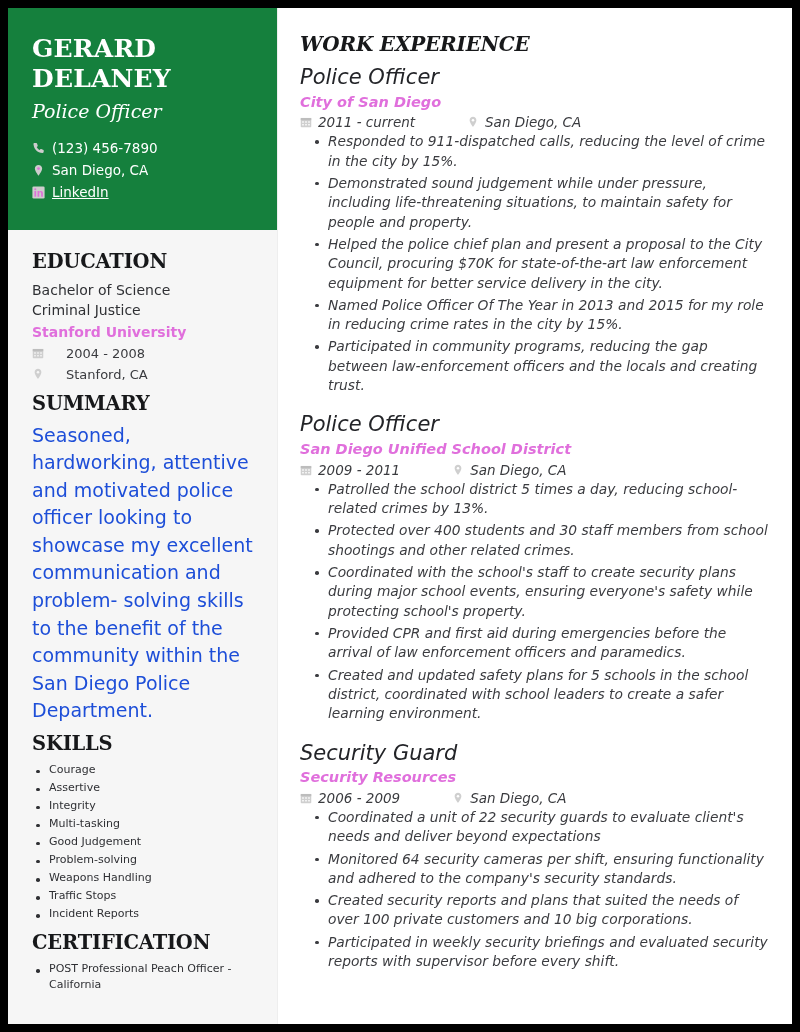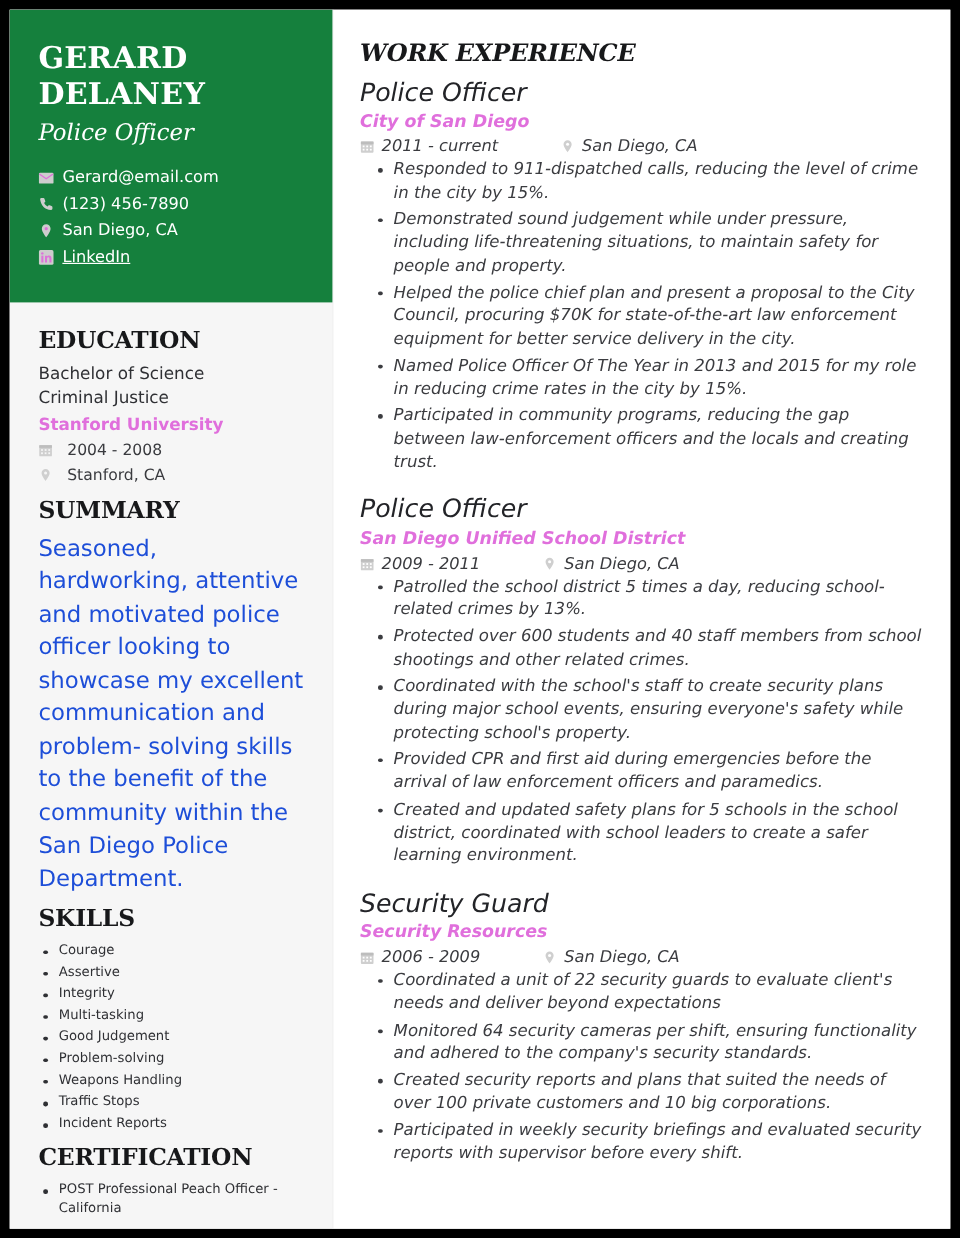--- a/index.html
+++ b/index.html
@@ -102,21 +102,21 @@
     font-size: 14px;
     color: #e06fdc;
     font-weight: bold;
     line-height: 1.5;
     margin-top: 1px;
   }
 
   .meta-row {
     display: flex;
     align-items: center;
-    gap: 12px;
+    gap: 22px;
     font-size: 13px;
     color: #3a3b3f;
     line-height: 1.62;
   }
   .meta-row .ic {
     width: 12px; height: 12px; flex: 0 0 12px;
     display: inline-flex; align-items: center; justify-content: center;
   }
 
   .summary-text {
@@ -231,29 +231,20 @@
   <aside class="sidebar">
 
     <div class="header-block">
       <div class="name">
         <div>GERARD</div>
         <div>DELANEY</div>
       </div>
       <div class="role-sub">Police Officer</div>
 
       <ul class="contact-list">
-        <li class="contact-item">
-          <span class="ic">
-            <svg width="13" height="13" viewBox="0 0 16 16">
-                <rect x="0.5" y="2.5" width="15" height="11" rx="1.2" fill="#cdcdcd"></rect>
-                <path d="M1 3.6 L8 8.6 L15 3.6" fill="none" stroke="#dd72d9" stroke-width="1.3"></path>
-              </svg>
-          </span>
-          <span>Gerard@email.com</span>
-        </li>
         <li class="contact-item">
           <span class="ic">
             <svg width="13" height="13" viewBox="0 0 16 16">
                 <path d="M5.2 1.3c.6 0 .9.3 1.1.9l.7 2c.2.6.1 1-.3 1.3l-.9.7c.8 1.7 2 2.9 3.7 3.7l.7-.9c.3-.4.7-.5 1.3-.3l2 .7c.6.2.9.5.9 1.1v1.6c0 .9-.6 1.5-1.5 1.4C6.4 13.1 2.9 9.6 1.8 2.8 1.7 1.9 2.3 1.3 3.2 1.3z" fill="#cdcdcd"></path>
               </svg>
           </span>
           <span>(123) 456-7890</span>
         </li>
         <li class="contact-item">
           <span class="ic">
@@ -404,21 +395,21 @@
             <svg width="12" height="12" viewBox="0 0 16 16">
                 <path d="M8 1.1c-2.5 0-4.5 2-4.5 4.5 0 3.2 4.5 8.8 4.5 8.8s4.5-5.6 4.5-8.8c0-2.5-2-4.5-4.5-4.5z" fill="#cfcfcf"></path>
                 <circle cx="8" cy="5.6" r="1.7" fill="#ffffff"></circle>
               </svg>
           </span>
           <span>San Diego, CA</span>
         </span>
       </div>
       <ul class="job-bullets">
         <li>Patrolled the school district 5 times a day, reducing school-related crimes by 13%.</li>
-        <li>Protected over 600 students and 40 staff members from school shootings and other related crimes.</li>
+        <li>Protected over 400 students and 30 staff members from school shootings and other related crimes.</li>
         <li>Coordinated with the school's staff to create security plans during major school events, ensuring everyone's safety while protecting school's property.</li>
         <li>Provided CPR and first aid during emergencies before the arrival of law enforcement officers and paramedics.</li>
         <li>Created and updated safety plans for 5 schools in the school district, coordinated with school leaders to create a safer learning environment.</li>
       </ul>
     </article>
 
     <article class="job">
       <div class="job-title">Security Guard</div>
       <div class="job-company">Security Resources</div>
       <div class="job-meta">

